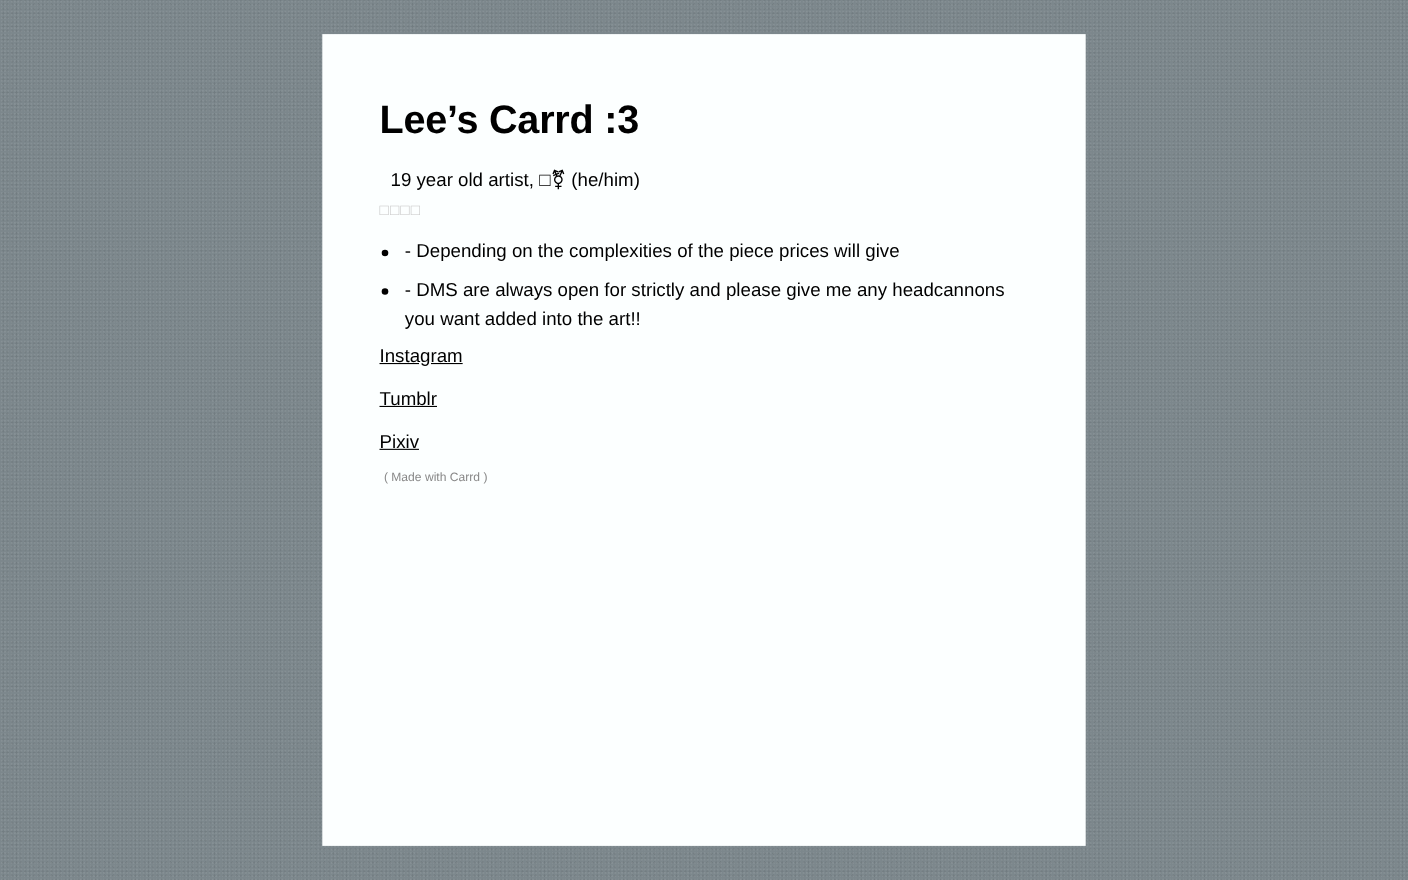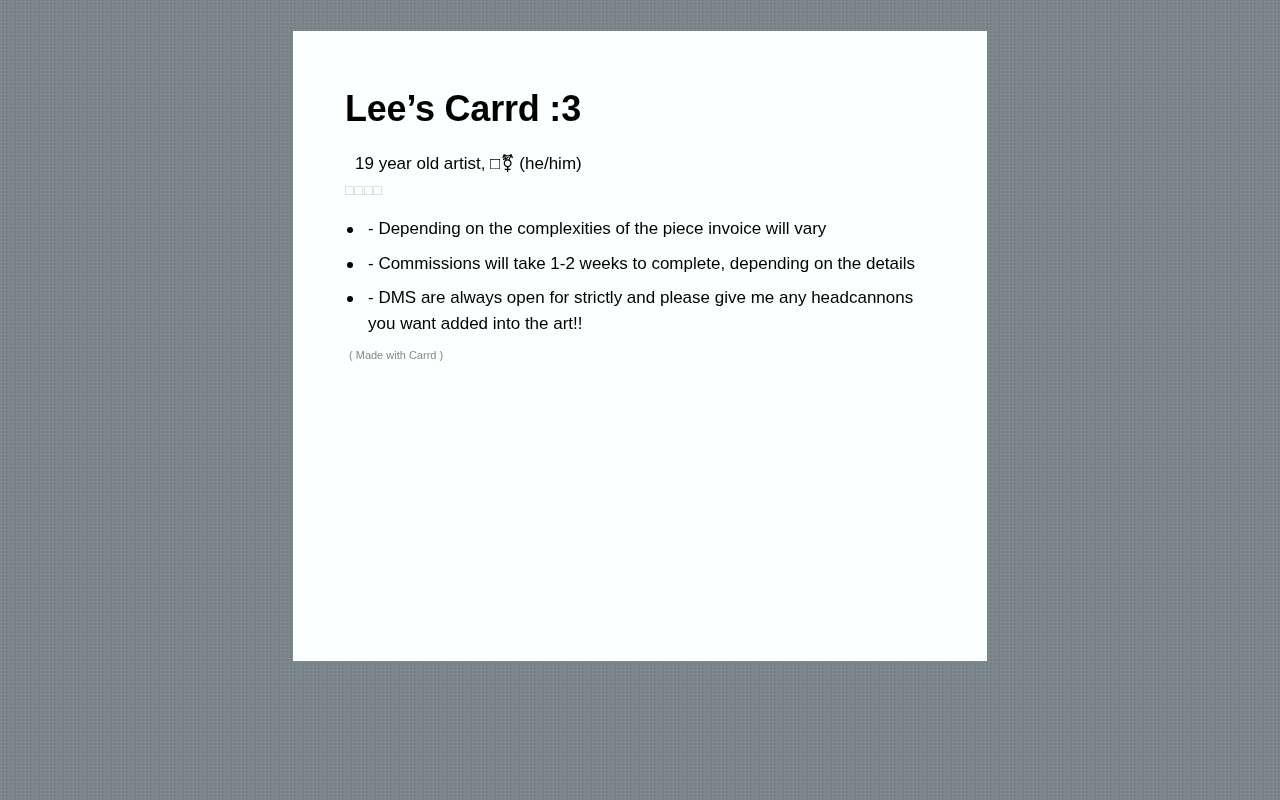--- a/index.html
+++ b/index.html
@@ -9,21 +9,21 @@
       background-image:
         radial-gradient(rgba(255,255,255,0.08) 1px, transparent 1px),
         radial-gradient(rgba(0,0,0,0.08) 1px, transparent 1px);
       background-size: 3px 3px, 4px 4px;
       background-position: 0 0, 1px 2px;
       font-family: "Liberation Sans", sans-serif;
       color: #000;
     }
     .card {
       position: absolute; left: 293px; top: 31px;
-      width: 694px; height: 630px;
+      width: 694px; height: 738px;
       background: #fcffff;
       padding: 56px 52px 0 52px;
     }
     h1 {
       font-size: 36px; font-weight: bold; line-height: 44px;
       margin-bottom: 20px; letter-spacing: -0.2px;
     }
     .line { font-size: 17px; line-height: 26px; margin-left: 10px; }
     .boxes { color: #c8c8c8; font-size: 14px; letter-spacing: 1px; line-height: 26px; }
     ul { list-style: none; margin-top: 13px; }
@@ -44,20 +44,24 @@
   </style>
 </head>
 <body>
 
 <div class="card">
   <h1>Lee’s Carrd :3</h1>
   <p class="line">19 year old artist, □⚧ (he/him)</p>
   <p class="boxes">□□□□</p>
 
   <ul>
-    <li><span class="bullet"></span><span>- Depending on the complexities of the piece invoice will vary</span></li>
-    <li><span class="bullet"></span><span>- Commissions will take 1-2 weeks to complete, depending on the details</span></li>
+    <li><span class="bullet"></span><span>- Depending on the complexities of the piece prices will give</span></li>
     <li><span class="bullet"></span><span>- DMS are always open for strictly and please give me any headcannons you want added into the art!!</span></li>
   </ul>
 
+  <div class="links">
+    <a>Instagram</a>
+    <a>Tumblr</a>
+    <a>Pixiv</a>
+  </div>
 
   <p class="footer">( Made with Carrd )</p>
 </div>
 
 </body></html>

